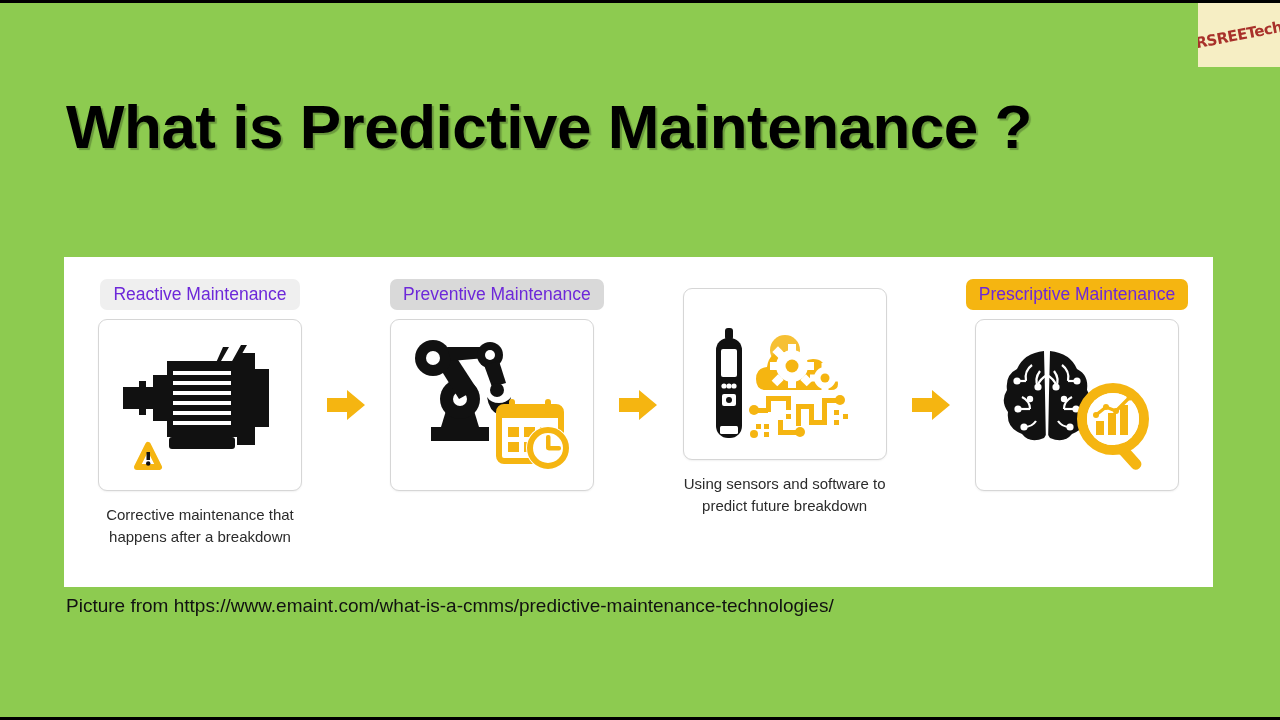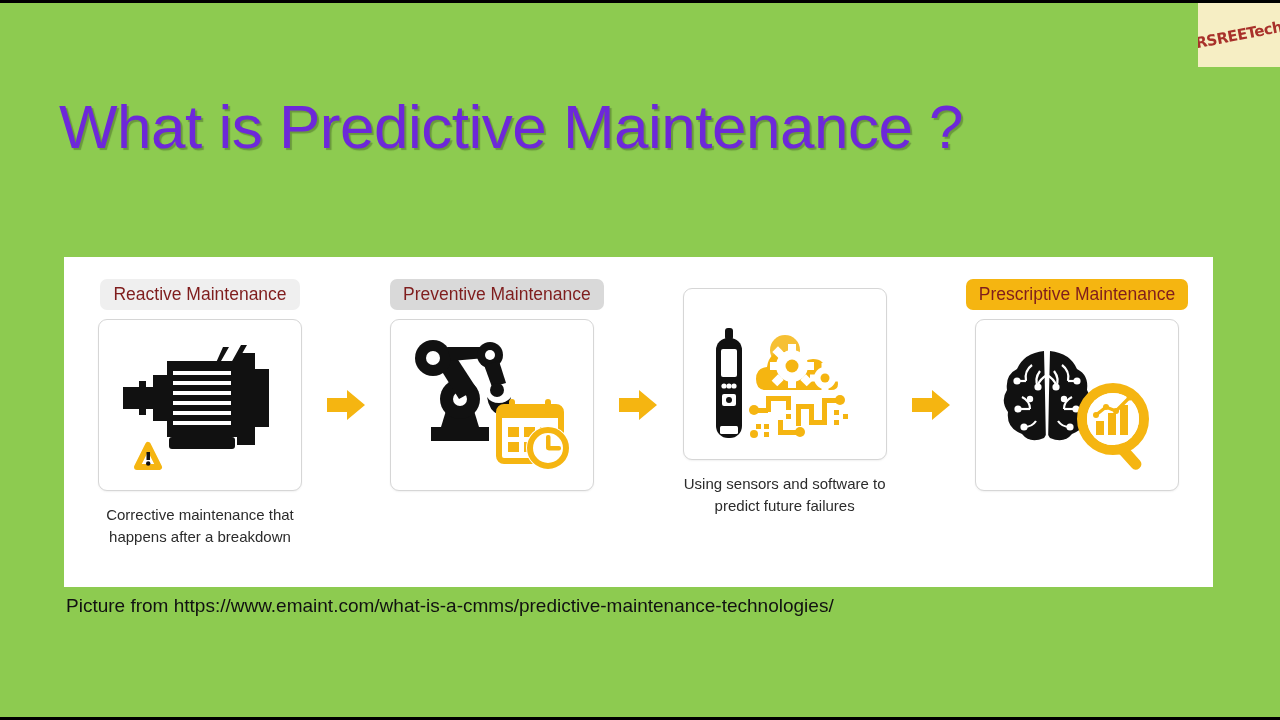--- a/index.html
+++ b/index.html
@@ -37,25 +37,25 @@
     font-size: 15px;
     color: #a8312a;
     letter-spacing: -0.5px;
     transform: rotate(-11deg);
     white-space: nowrap;
   }
 
   
   .slide-title {
     position: absolute;
-    left: 59px;
+    left: 66px;
     top: 88px;
     font-size: 62px;
-    font-weight: normal;
-    color: #6d28d9;
+    font-weight: bold;
+    color: #000000;
     letter-spacing: -0.5px;
     white-space: nowrap;
     text-shadow: 2px 2px 1px rgba(0,0,0,0.25);
   }
 
   
   .panel {
     position: absolute;
     left: 64px;
     top: 254px;
@@ -81,21 +81,21 @@
     flex-direction: column;
     align-items: center;
     flex: 0 0 auto;
   }
 
   .badge {
     display: inline-block;
     padding: 5px 13px 6px 13px;
     border-radius: 7px;
     font-size: 17.5px;
-    color: #7f1d1d;
+    color: #6d28d9;
     white-space: nowrap;
     line-height: 1.15;
   }
 
   .card {
     margin-top: 9px;
     width: 204px;
     height: 172px;
     border: 1px solid #d6d6d6;
     border-radius: 9px;
@@ -303,21 +303,21 @@
             <rect x="64" y="120" width="5" height="5"></rect>
             <rect x="64" y="128" width="5" height="5"></rect>
             <rect x="86" y="110" width="5" height="5"></rect>
             <rect x="134" y="106" width="5" height="5"></rect>
             <rect x="134" y="116" width="5" height="5"></rect>
             <rect x="143" y="110" width="5" height="5"></rect>
             <circle cx="54" cy="130" r="4"></circle>
           </g>
         </svg>
       </div>
-      <p class="caption">Using sensors and software to predict future failures</p>
+      <p class="caption">Using sensors and software to predict future breakdown</p>
     </div>
 
     <div class="arrow">
       <svg width="42" height="34" viewBox="0 0 42 34">
         <path d="M2 10 H22 V2 L40 17 L22 32 V24 H2 Z" fill="#f5b511"></path>
       </svg>
     </div>
 
     <div class="stage">
       <span class="badge" style="background:#f5b511;">Prescriptive Maintenance</span>

